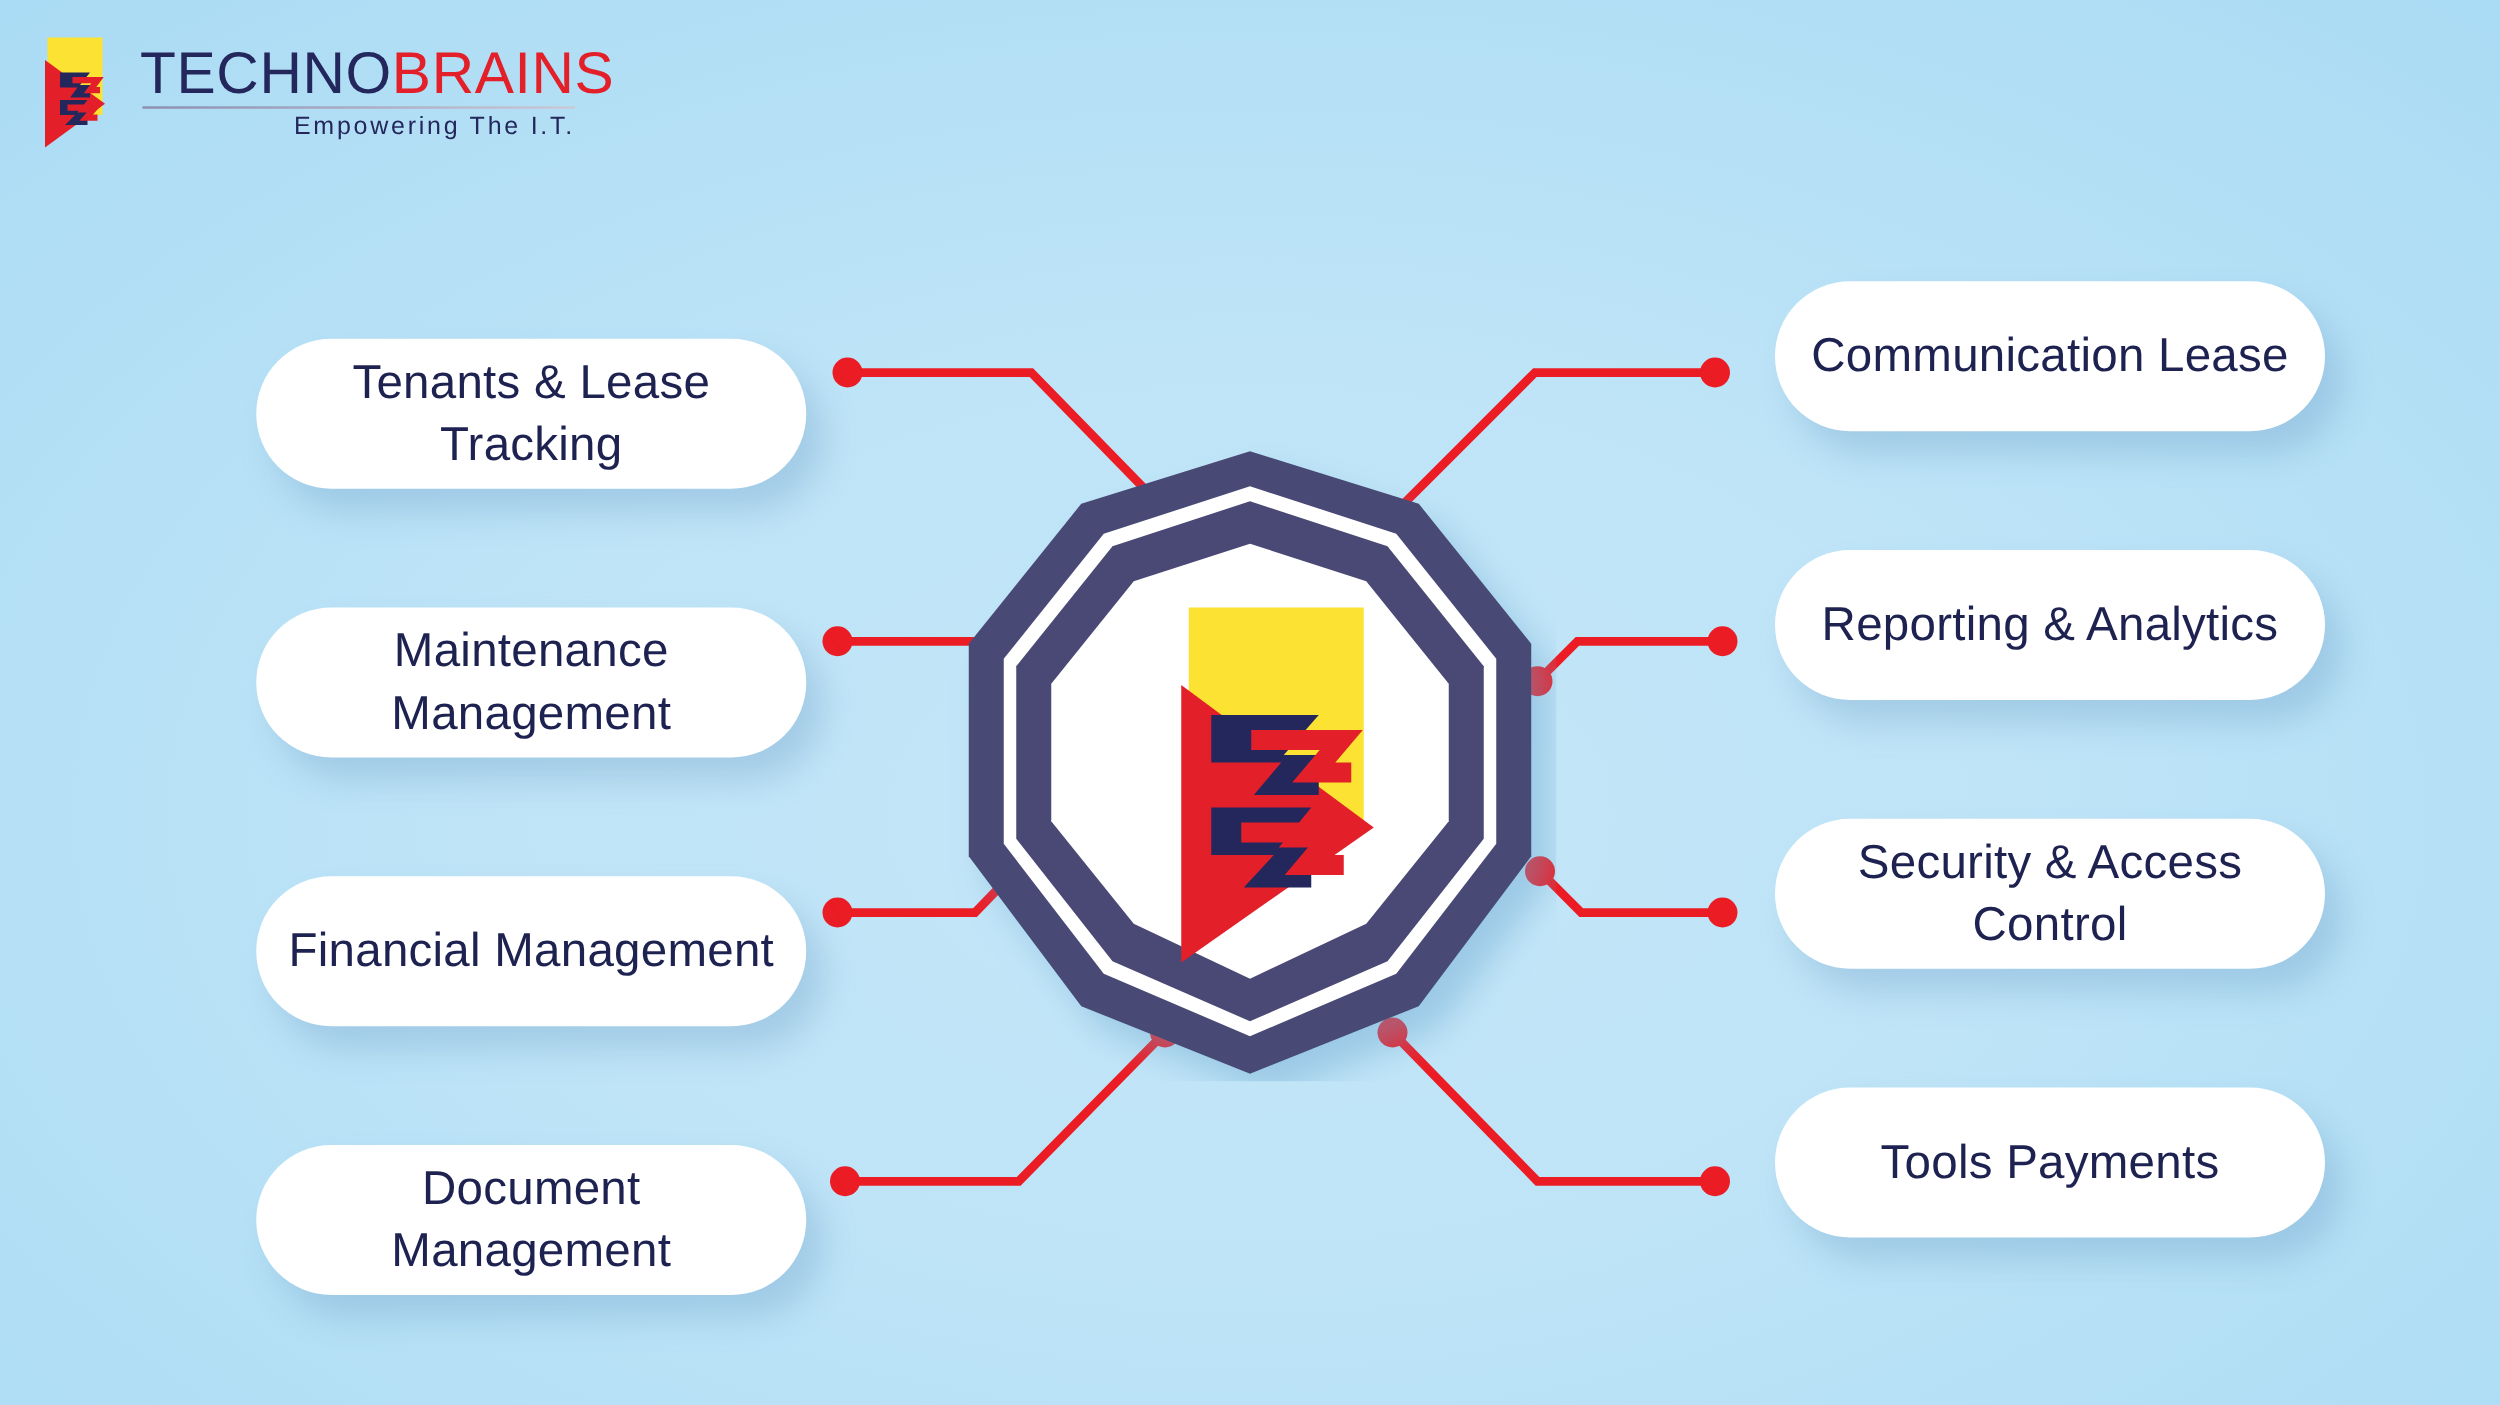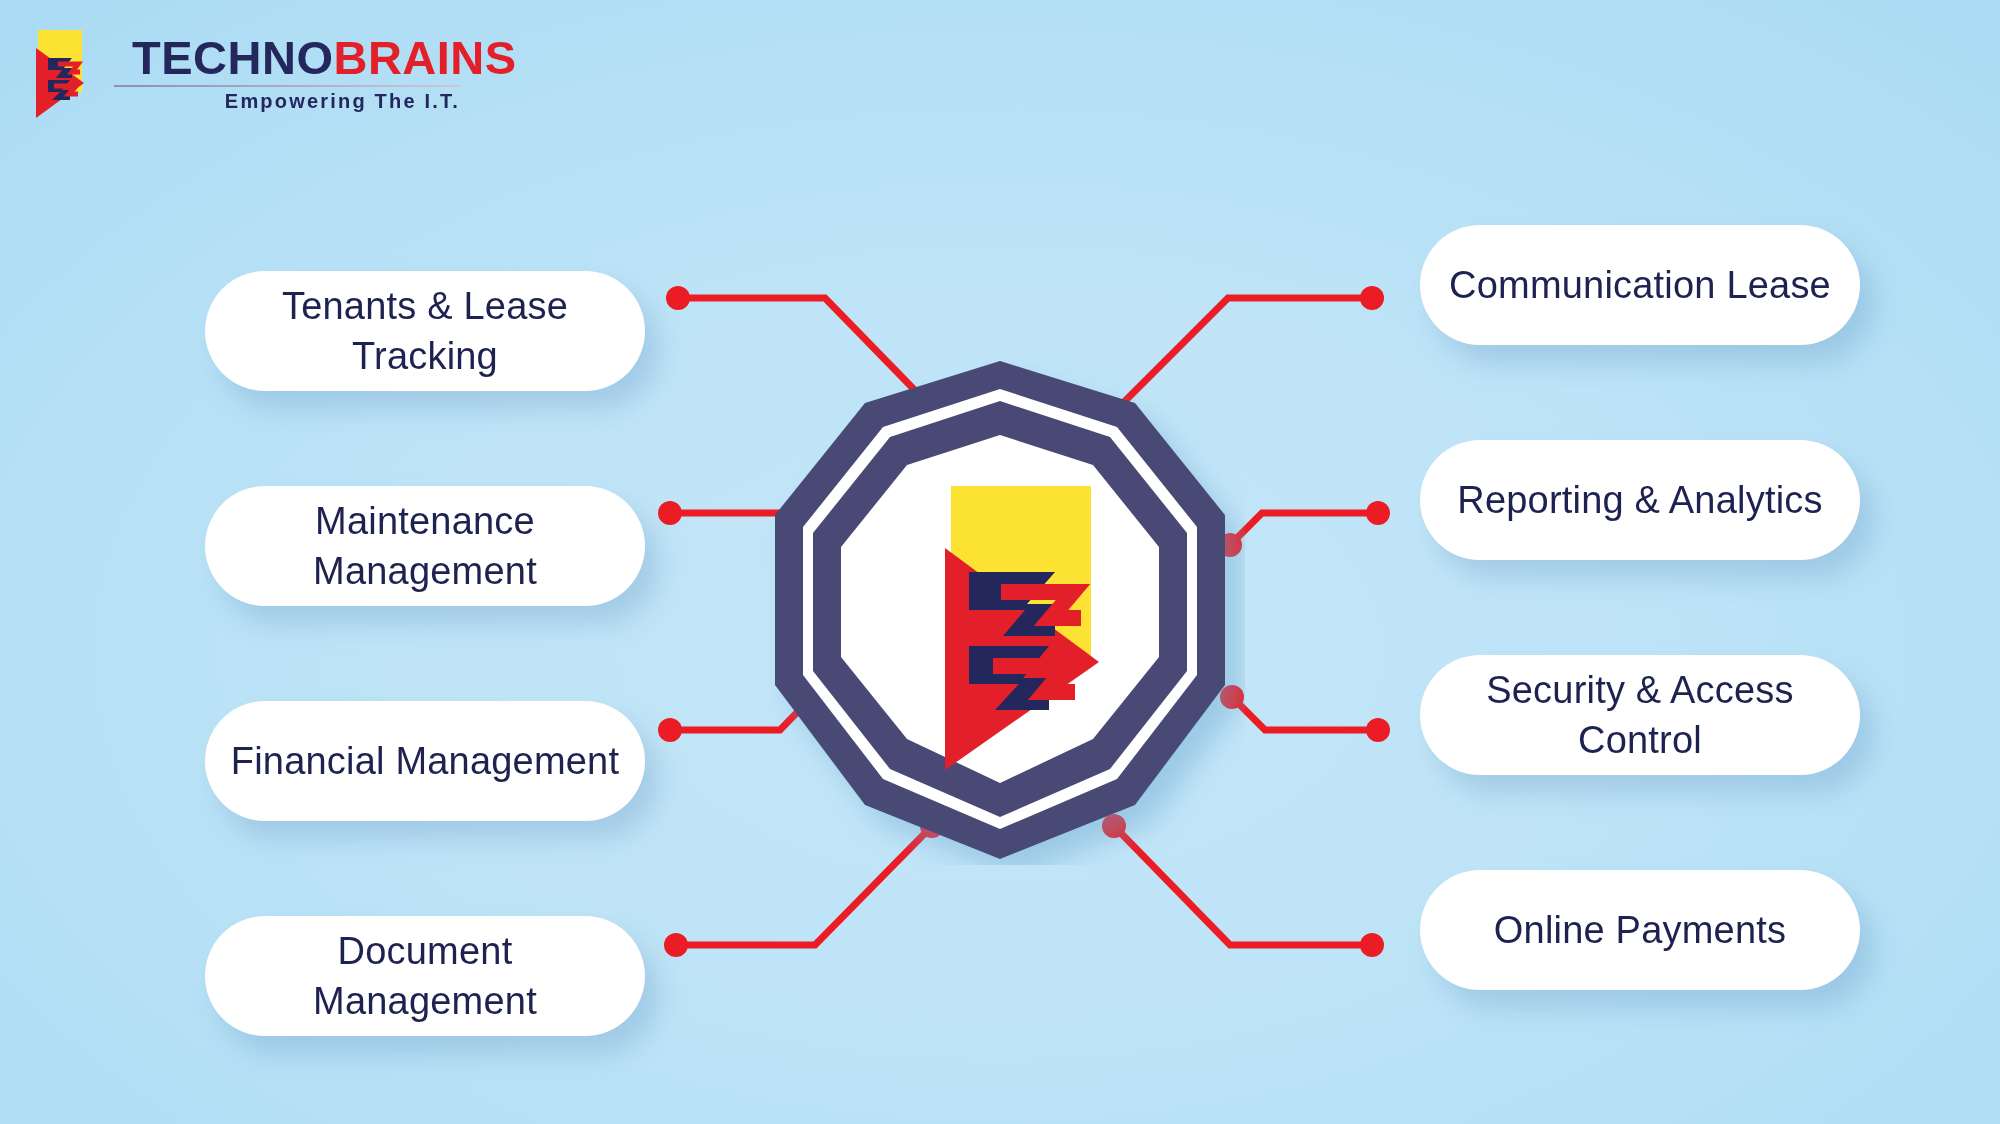--- a/index.html
+++ b/index.html
@@ -14,33 +14,33 @@
   
   #brand-logo {
     position:absolute; left:28px; top:28px;
     width:420px; height:95px;
   }
   #logo-mark { position:absolute; left:0; top:0; width:62px; height:92px; }
   #logo-wordmark {
     position:absolute; left:84px; top:4px; width:350px; height:90px;
   }
   .wordmark-row {
-    font-size:47px; font-weight:bold; letter-spacing:0.5px;
-    line-height:52px; white-space:nowrap;margin-left:20px;
+    font-size:47px; font-weight:normal; letter-spacing:0.5px;
+    line-height:52px; white-space:nowrap;
   }
   .wm-techno { color:#23275c; }
   .wm-brains { color:#e3202a; }
   #logo-rule {
     position:absolute; left:86px; top:57px; width:346px; height:2px;
     background:linear-gradient(90deg,#8d8fb0,#c9c9d8);
   }
   #logo-tagline {
     position:absolute; left:86px; top:62px; width:346px;
     text-align:right; font-size:20px; color:#23275c;
-    letter-spacing:2.2px; font-weight:700;
+    letter-spacing:2.2px; font-weight:400;
   }
 
   
   #connector-layer {
     position:absolute; left:0; top:0; width:2000px; height:1124px;
     pointer-events:none;
   }
 
   
   #center-emblem {
@@ -178,14 +178,14 @@
 <div class="feature-card col-right row-1">
   <span>Communication Lease</span>
 </div>
 <div class="feature-card col-right row-2">
   <span>Reporting &amp; Analytics</span>
 </div>
 <div class="feature-card col-right row-3">
   <span>Security &amp; Access Control</span>
 </div>
 <div class="feature-card col-right row-4">
-  <span>Online Payments</span>
+  <span>Tools Payments</span>
 </div>
 
 </body></html>

